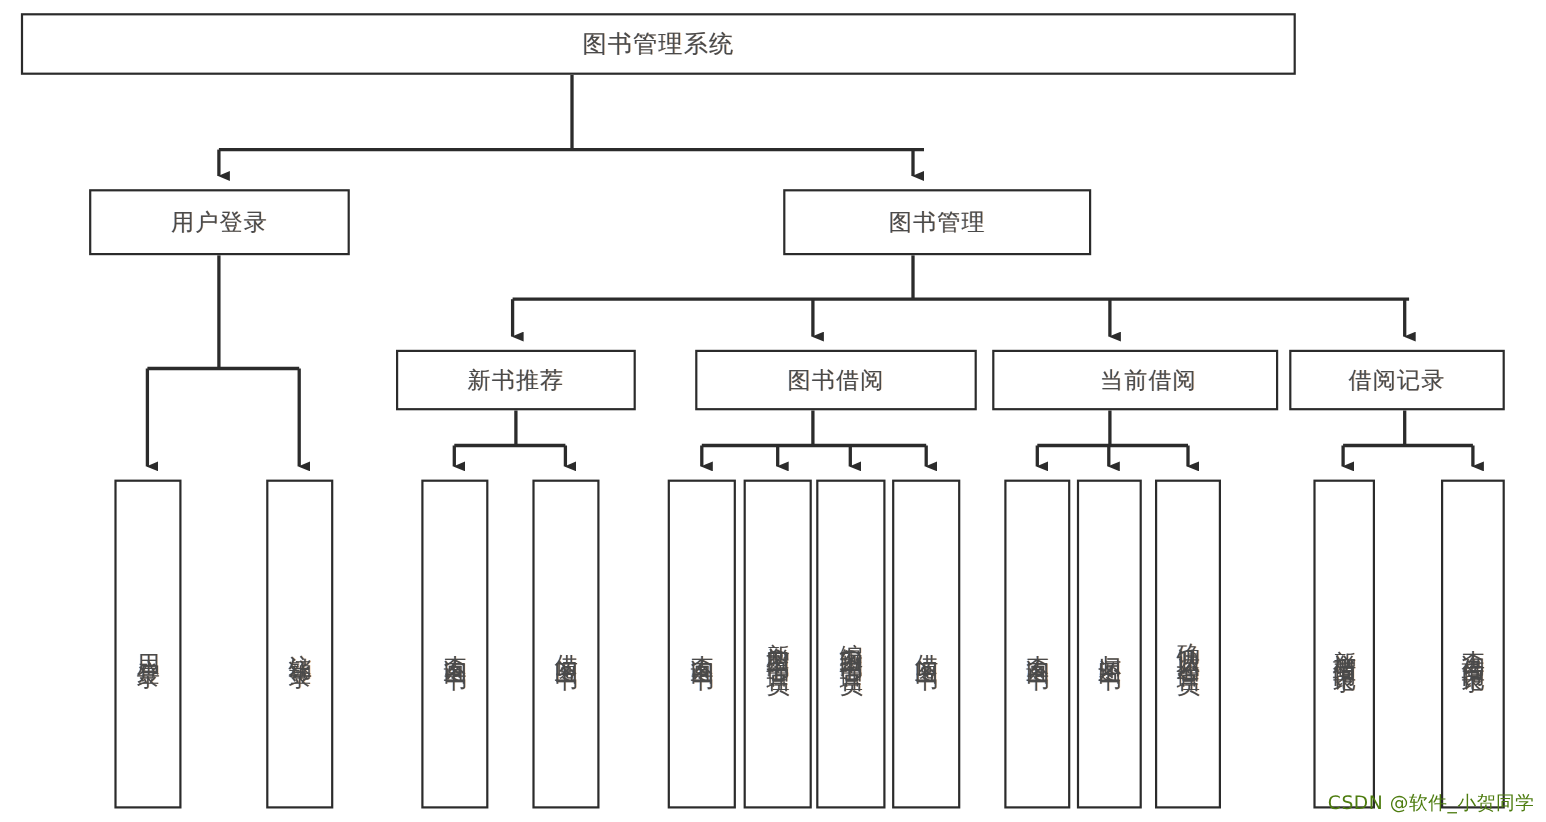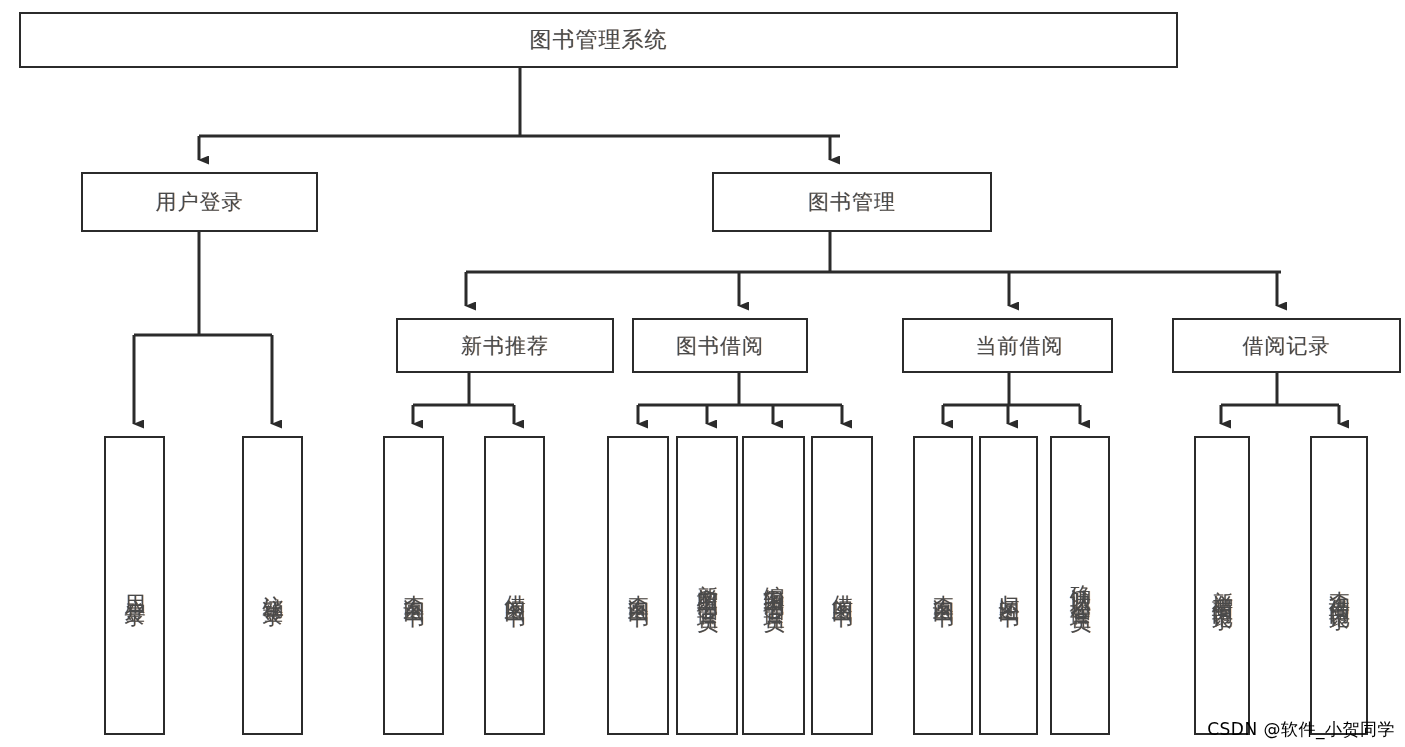--- a/index.html
+++ b/index.html
@@ -48,21 +48,21 @@
     line-height:1.18;
     letter-spacing:4px;
     color:#4a4a4a;
     text-shadow:0.5px 0 0 rgba(200,120,40,.35), -0.5px 0 0 rgba(90,140,210,.30);
   }
 
   .watermark{
     position:absolute;
     right:10px;bottom:6px;
     font-size:17px;
-    color:#000000;
+    color:#4d7c0f;
     letter-spacing:0.5px;
     white-space:nowrap;
   }
 </style>
 </head>
 <body>
 
 <div id="stage">
 
   <svg class="lines" viewBox="0 0 1405 747">
@@ -119,30 +119,30 @@
     <span class="lbl">图书管理系统</span>
   </div>
 
   <div class="node" style="left:81px;top:172px;width:237px;height:60px;">
     <span class="lbl">用户登录</span>
   </div>
   <div class="node" style="left:712px;top:172px;width:280px;height:60px;">
     <span class="lbl">图书管理</span>
   </div>
 
-  <div class="node" style="left:360px;top:318px;width:218px;height:55px;margin-left:36px;">
+  <div class="node" style="left:360px;top:318px;width:218px;height:55px;">
     <span class="lbl">新书推荐</span>
   </div>
-  <div class="node" style="left:632px;top:318px;width:176px;height:55px;justify-content:center;">
+  <div class="node" style="left:632px;top:318px;width:256px;height:55px;justify-content:center;">
     <span class="lbl">图书借阅</span>
   </div>
-  <div class="node" style="left:902px;top:318px;width:211px;height:55px;padding-left:24px;">
+  <div class="node" style="left:902px;top:318px;width:260px;height:55px;padding-left:24px;">
     <span class="lbl">当前借阅</span>
   </div>
-  <div class="node" style="left:1172px;top:318px;width:229px;height:55px;">
+  <div class="node" style="left:1172px;top:318px;width:196px;height:55px;">
     <span class="lbl">借阅记录</span>
   </div>
 
   <div class="leaf" style="left:104px;top:436px;width:61px;height:299px;">
     <span class="vlbl">用户登录</span>
   </div>
   <div class="leaf" style="left:242px;top:436px;width:61px;height:299px;">
     <span class="vlbl">注销登录</span>
   </div>
 

